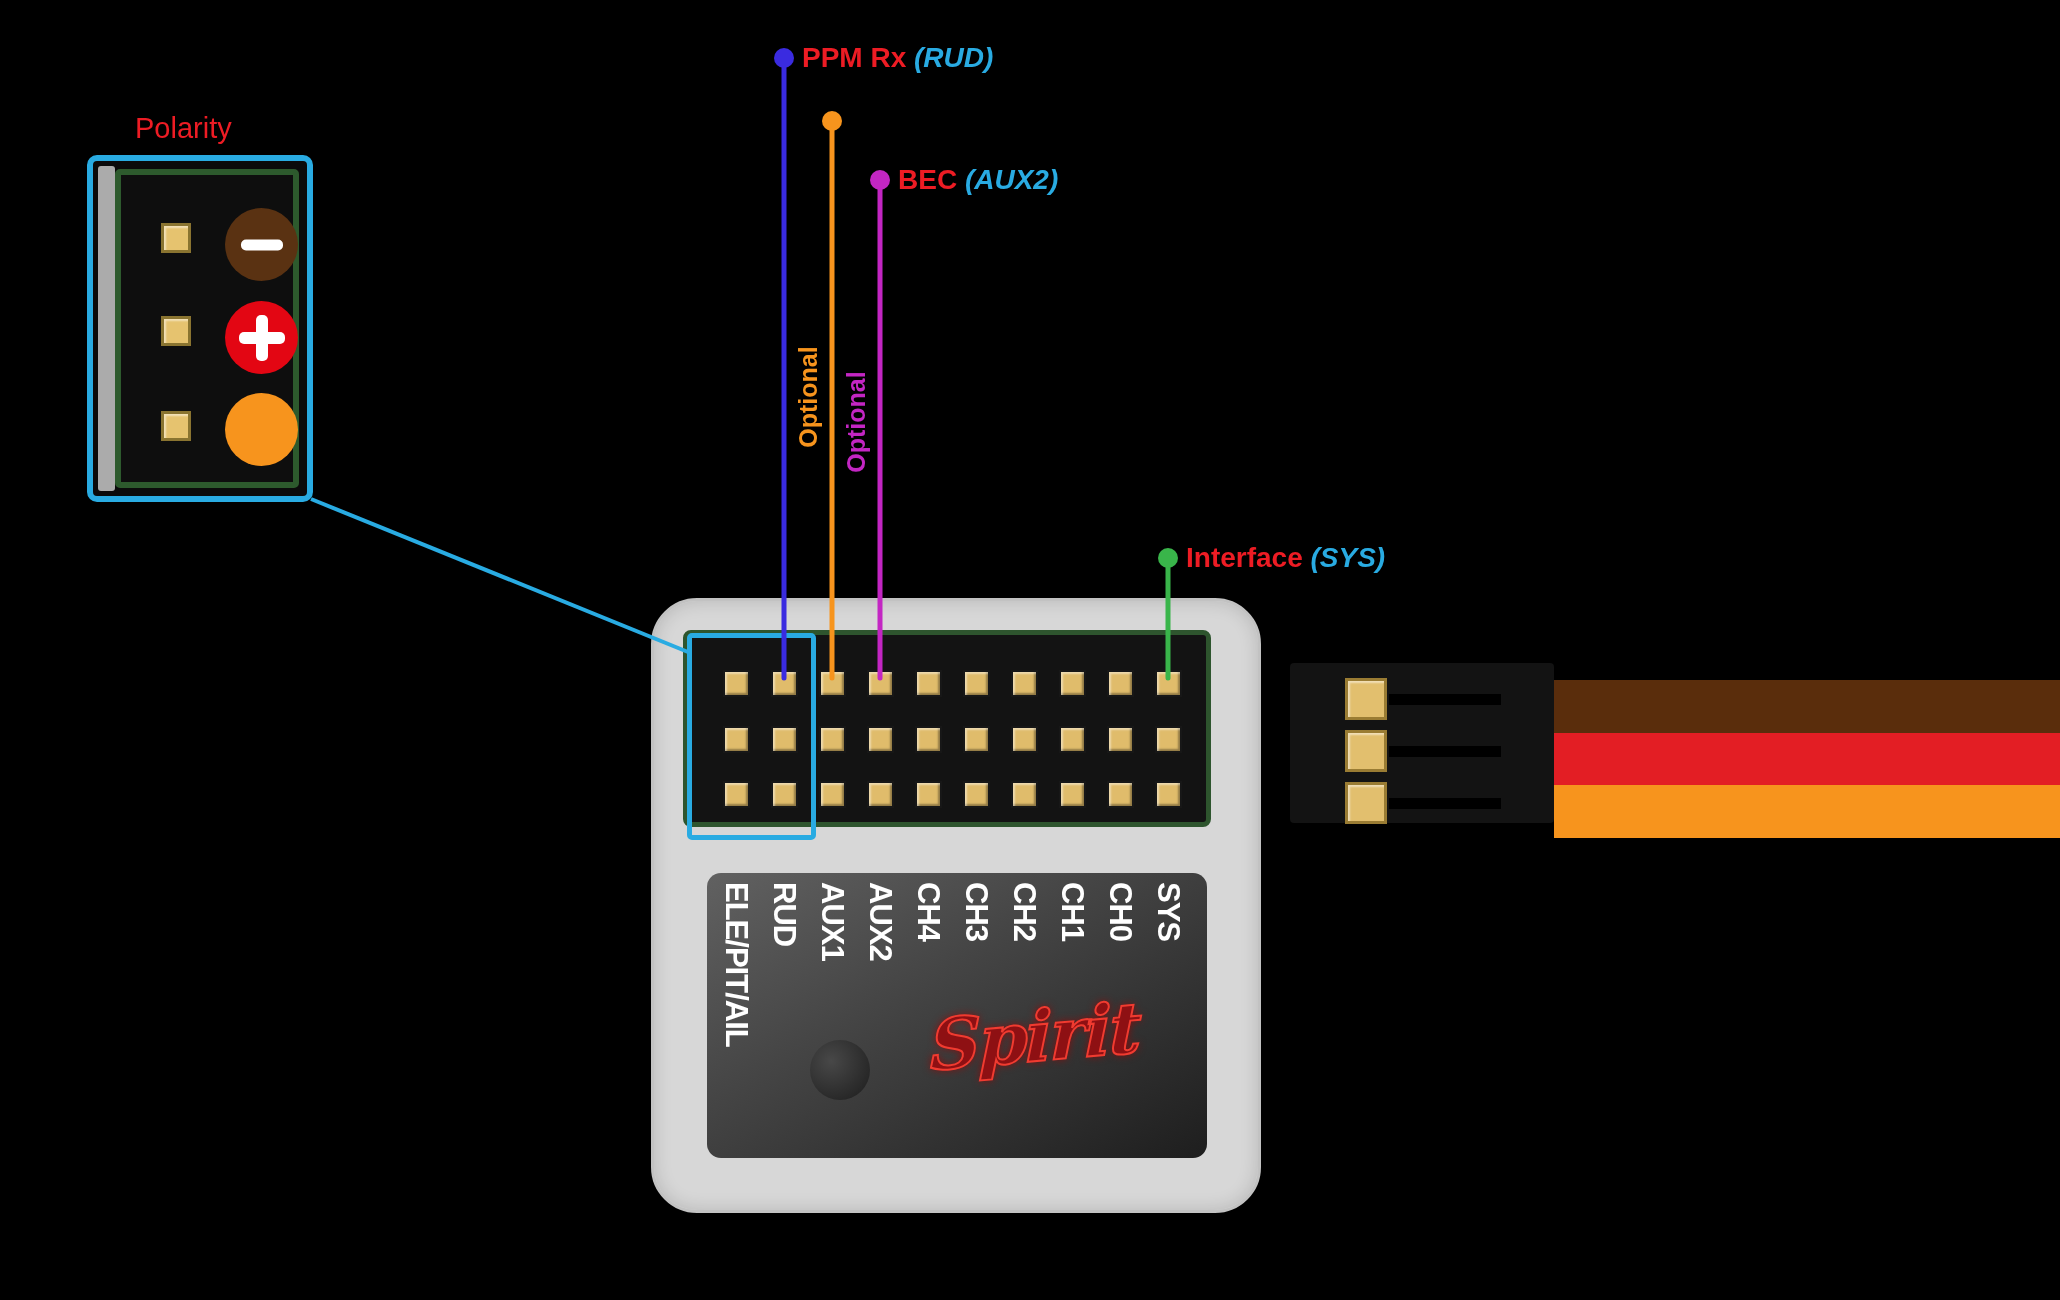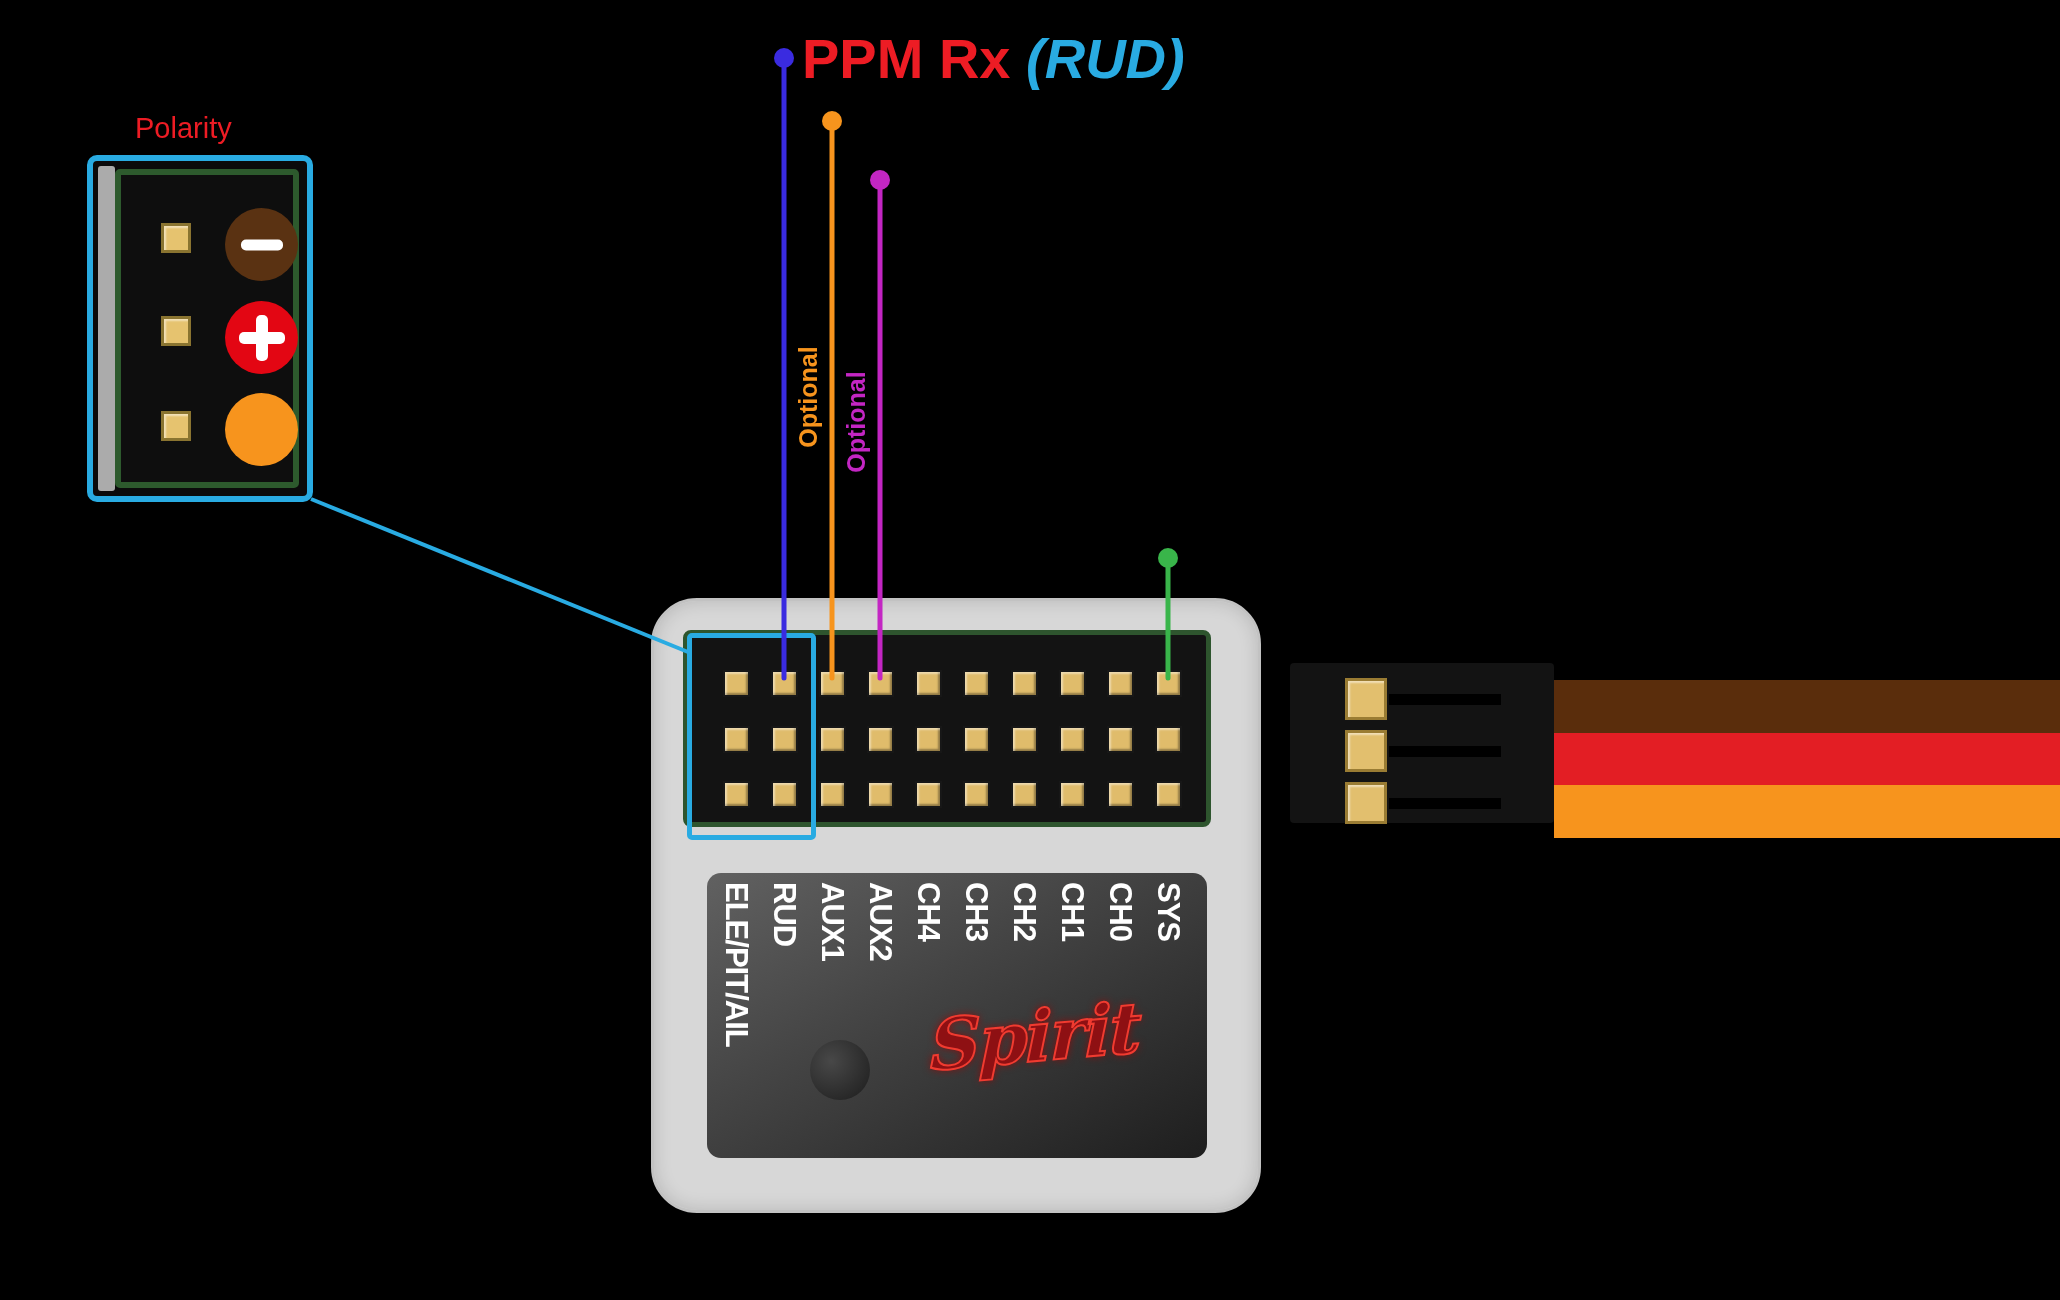--- a/index.html
+++ b/index.html
@@ -2,21 +2,21 @@
 <html><head>
 <meta charset="utf-8">
 <style>
   *{box-sizing:border-box;margin:0;padding:0}
   html,body{background:#000}
   .canvas{position:relative;width:2060px;height:1300px;background:#000;overflow:hidden;
           font-family:"Liberation Sans",sans-serif}
 
   
   .conn-label{position:absolute;white-space:nowrap;transform:translateY(-50%);
-              font-size:56px;font-weight:bold;letter-spacing:0}
+              font-size:28px;font-weight:bold;letter-spacing:0}
   .lbl-red{color:#ED1C24}
   .lbl-blue{color:#29ABE2;font-style:italic}
 
   .optional{position:absolute;transform:translate(-50%,-50%) rotate(-90deg);
             font-size:25px;font-weight:bold;white-space:nowrap}
   .opt-orange{color:#F7941D}
   .opt-magenta{color:#C326C3}
 
   
   .polarity-title{position:absolute;left:135px;top:112px;font-size:29px;font-weight:normal;color:#ED1C24}
@@ -91,20 +91,28 @@
       <div class="sym-plus-h"></div>
       <div class="sym-plus-v"></div>
     </div>
     <div class="circle c-orange" style="left:132px;top:232px"></div>
   </div>
 
   <div class="conn-label" style="left:802px;top:58px">
     <span class="lbl-red">PPM Rx</span>
     <span class="lbl-blue">(RUD)</span>
   </div>
+  <div class="conn-label" style="left:898px;top:180px">
+    <span class="lbl-red">BEC</span>
+    <span class="lbl-blue">(AUX2)</span>
+  </div>
+  <div class="conn-label" style="left:1186px;top:558px">
+    <span class="lbl-red">Interface</span>
+    <span class="lbl-blue">(SYS)</span>
+  </div>
 
   <div class="optional opt-orange" style="left:808px;top:397px">Optional</div>
   <div class="optional opt-magenta" style="left:856px;top:422px">Optional</div>
 
   <div class="unit"></div>
   <div class="pinblock"></div>
   <div class="pin-layer">
       <div class="pin" style="left: 723px; top: 670px;"></div>
       <div class="pin" style="left: 723px; top: 726px;"></div>
       <div class="pin" style="left: 723px; top: 781px;"></div>

